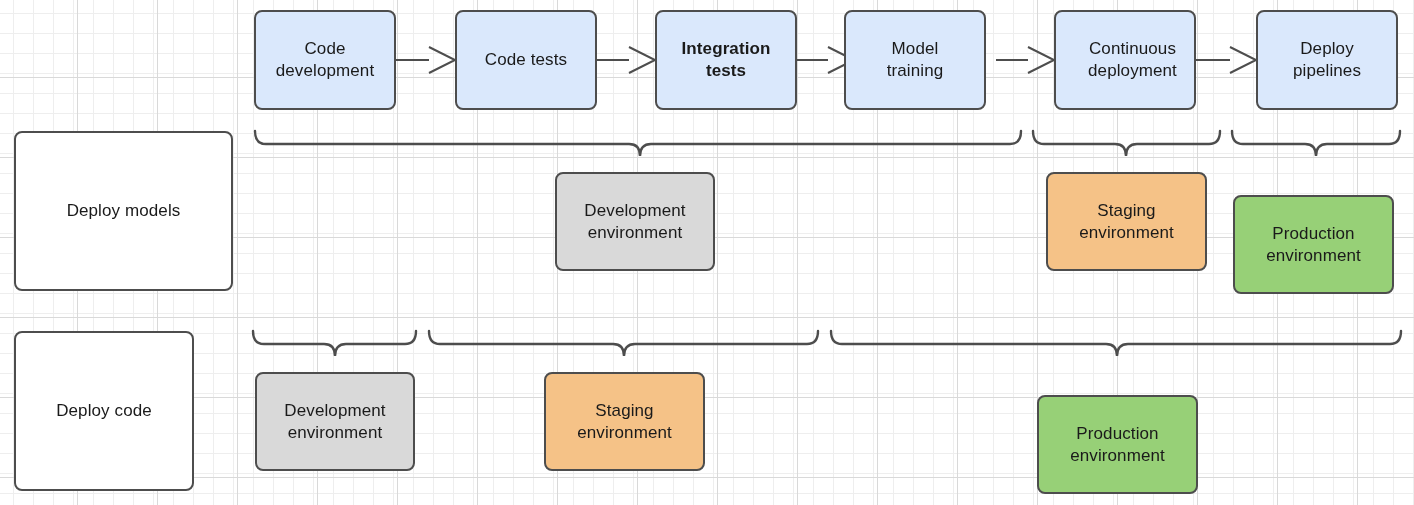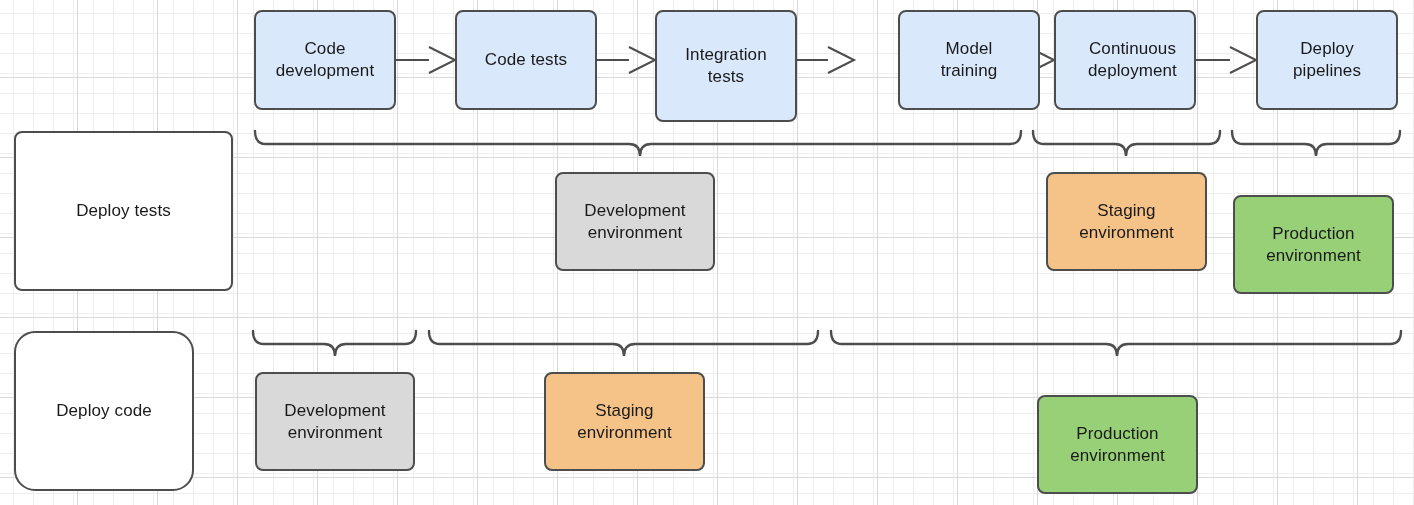--- a/index.html
+++ b/index.html
@@ -116,29 +116,29 @@
         <svg width="84" height="40" viewBox="0 0 84 40">
           <path d="M 12 20 L 46 20" stroke="#4d4d4d" stroke-width="2" fill="none"></path>
           <g>
             <path d="M 46 7 L 72 20 L 46 33" stroke="#4d4d4d" stroke-width="2" stroke-linejoin="miter" fill="none"></path>
           </g>
         </svg>
       </div>
       <div class="node blue" style="left: 254px; top: 10px; width: 142px; height: 100px;"><span class="node-label">Code
 development</span></div>
       <div class="node blue" style="left: 455px; top: 10px; width: 142px; height: 100px;"><span class="node-label">Code tests</span></div>
-      <div class="node blue" style="left: 655px; top: 10px; width: 142px; height: 112px;"><span class="node-label">Integration
+      <div class="node blue" style="left: 655px; top: 10px; width: 142px; height: 100px; font-weight: bold;"><span class="node-label">Integration
 tests</span></div>
-      <div class="node blue" style="left: 898px; top: 10px; width: 142px; height: 100px; justify-content: center;"><span class="node-label">Model
+      <div class="node blue" style="left: 844px; top: 10px; width: 142px; height: 100px; justify-content: center;"><span class="node-label">Model
 training</span></div>
       <div class="node blue" style="left: 1054px; top: 10px; width: 142px; height: 100px; padding-left: 15px;"><span class="node-label">Continuous
 deployment</span></div>
       <div class="node blue" style="left: 1256px; top: 10px; width: 142px; height: 100px; align-items: center;"><span class="node-label">Deploy
 pipelines</span></div>
-      <div class="node plain" style="left: 14px; top: 131px; width: 219px; height: 160px;"><span class="node-label">Deploy tests</span></div>
+      <div class="node plain" style="left: 14px; top: 131px; width: 219px; height: 160px;"><span class="node-label">Deploy models</span></div>
       <div class="brace" style="left: 249px; top: 127px; width: 778px; height: 34px;">
         <svg width="778" height="34" viewBox="0 0 778 34">
           <path d="M 6 4 Q 6 17 17 17 L 380 17 Q 391 17 391 29 Q 391 17 402 17 L 761 17 Q 772 17 772 4" stroke="#4d4d4d" stroke-width="2.4" stroke-linecap="round" fill="none"></path>
         </svg>
       </div>
       <div class="brace" style="left: 1027px; top: 127px; width: 199px; height: 34px;">
         <svg width="199" height="34" viewBox="0 0 199 34">
           <path d="M 6 4 Q 6 17 17 17 L 88 17 Q 99 17 99 29 Q 99 17 110 17 L 182 17 Q 193 17 193 4" stroke="#4d4d4d" stroke-width="2.4" stroke-linecap="round" fill="none"></path>
         </svg>
       </div>
@@ -146,21 +146,21 @@
         <svg width="180" height="34" viewBox="0 0 180 34">
           <path d="M 6 4 Q 6 17 17 17 L 79 17 Q 90 17 90 29 Q 90 17 101 17 L 163 17 Q 174 17 174 4" stroke="#4d4d4d" stroke-width="2.4" stroke-linecap="round" fill="none"></path>
         </svg>
       </div>
       <div class="node gray" style="left: 555px; top: 172px; width: 160px; height: 99px;"><span class="node-label">Development
 environment</span></div>
       <div class="node orange" style="left: 1046px; top: 172px; width: 161px; height: 99px;"><span class="node-label">Staging
 environment</span></div>
       <div class="node green" style="left: 1233px; top: 172px; width: 161px; height: 99px;"><span class="node-label">Production
 environment</span></div>
-      <div class="node plain" style="left: 14px; top: 331px; width: 180px; height: 160px; border-radius: 21px;"><span class="node-label">Deploy code</span></div>
+      <div class="node plain" style="left: 14px; top: 331px; width: 180px; height: 160px;"><span class="node-label">Deploy code</span></div>
       <div class="brace" style="left: 247px; top: 327px; width: 175px; height: 34px;">
         <svg width="175" height="34" viewBox="0 0 175 34">
           <path d="M 6 4 Q 6 17 17 17 L 77 17 Q 88 17 88 29 Q 88 17 99 17 L 158 17 Q 169 17 169 4" stroke="#4d4d4d" stroke-width="2.4" stroke-linecap="round" fill="none"></path>
         </svg>
       </div>
       <div class="brace" style="left: 423px; top: 327px; width: 401px; height: 34px;">
         <svg width="401" height="34" viewBox="0 0 401 34">
           <path d="M 6 4 Q 6 17 17 17 L 190 17 Q 201 17 201 29 Q 201 17 212 17 L 384 17 Q 395 17 395 4" stroke="#4d4d4d" stroke-width="2.4" stroke-linecap="round" fill="none"></path>
         </svg>
       </div>

